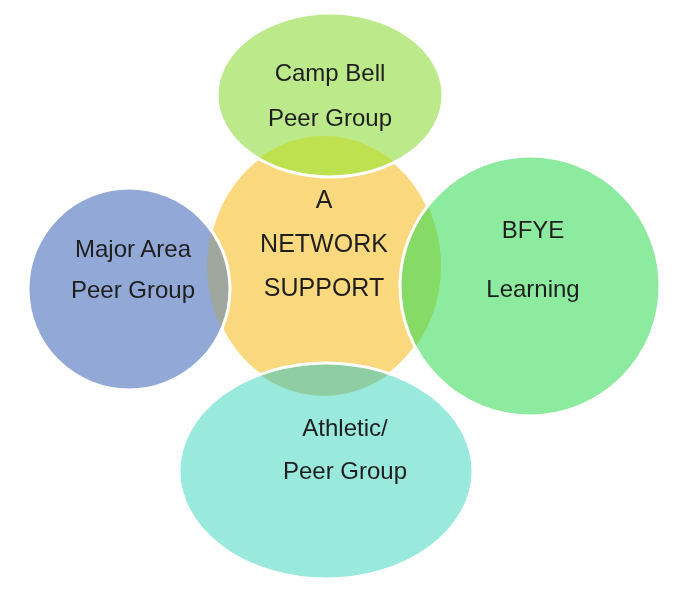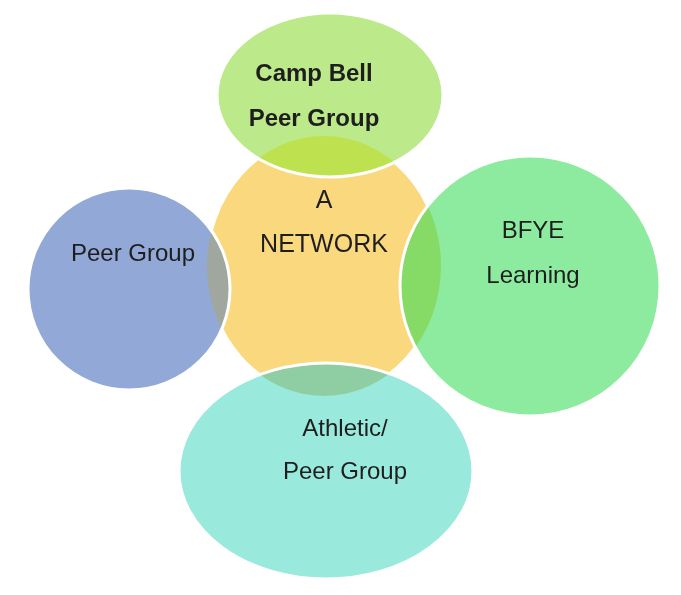--- a/index.html
+++ b/index.html
@@ -24,34 +24,34 @@
     position: absolute;
     transform: translateX(-50%);
     text-align: center;
     color: #1e1e1e;
     font-size: 24px;
     white-space: nowrap;
     pointer-events: none;
   }
   .label div { line-height: 44px; }
 
-  .label-top    { left: 314px; top: 50px; font-weight: bold; }
+  .label-top    { left: 330px; top: 50px; }
   .label-top div { line-height: 45px; }
 
   .label-center { left: 324px; top: 177px; font-size: 25px; }
   .label-center div { line-height: 44px; }
 
   .label-left   { left: 133px; top: 230px; }
   .label-left div { line-height: 37px; }
   .label-left .para-gap { margin-top: 4px; }
 
   .label-right  { left: 533px; top: 212px; }
   .label-right .tight1 { line-height: 35px; }
   .label-right .tight2 { line-height: 30px; }
-  .label-right .para-gap { margin-top: 13px; }
+  .label-right .para-gap { margin-top: 27px; }
 
   .label-bottom { left: 326px; top: 406px; margin-left: 19px; }
   .label-bottom div { line-height: 43px; }
 </style>
 </head>
 <body>
 
 <div class="stage">
 
   <svg width="681" height="595" viewBox="0 0 681 595">
@@ -89,23 +89,25 @@
   </svg>
 
   <div class="label label-top">
     <div>Camp Bell</div>
     <div>Peer Group</div>
   </div>
 
   <div class="label label-center">
     <div>A</div>
     <div>NETWORK</div>
+    <div>SUPPORT</div>
   </div>
 
   <div class="label label-left">
+    <div>Major Area</div>
     <div class="para-gap">Peer Group</div>
   </div>
 
   <div class="label label-right">
     <div class="tight1">BFYE</div>
     <div class="tight2 para-gap">Learning</div>
   </div>
 
   <div class="label label-bottom">
     <div>Athletic/</div>

